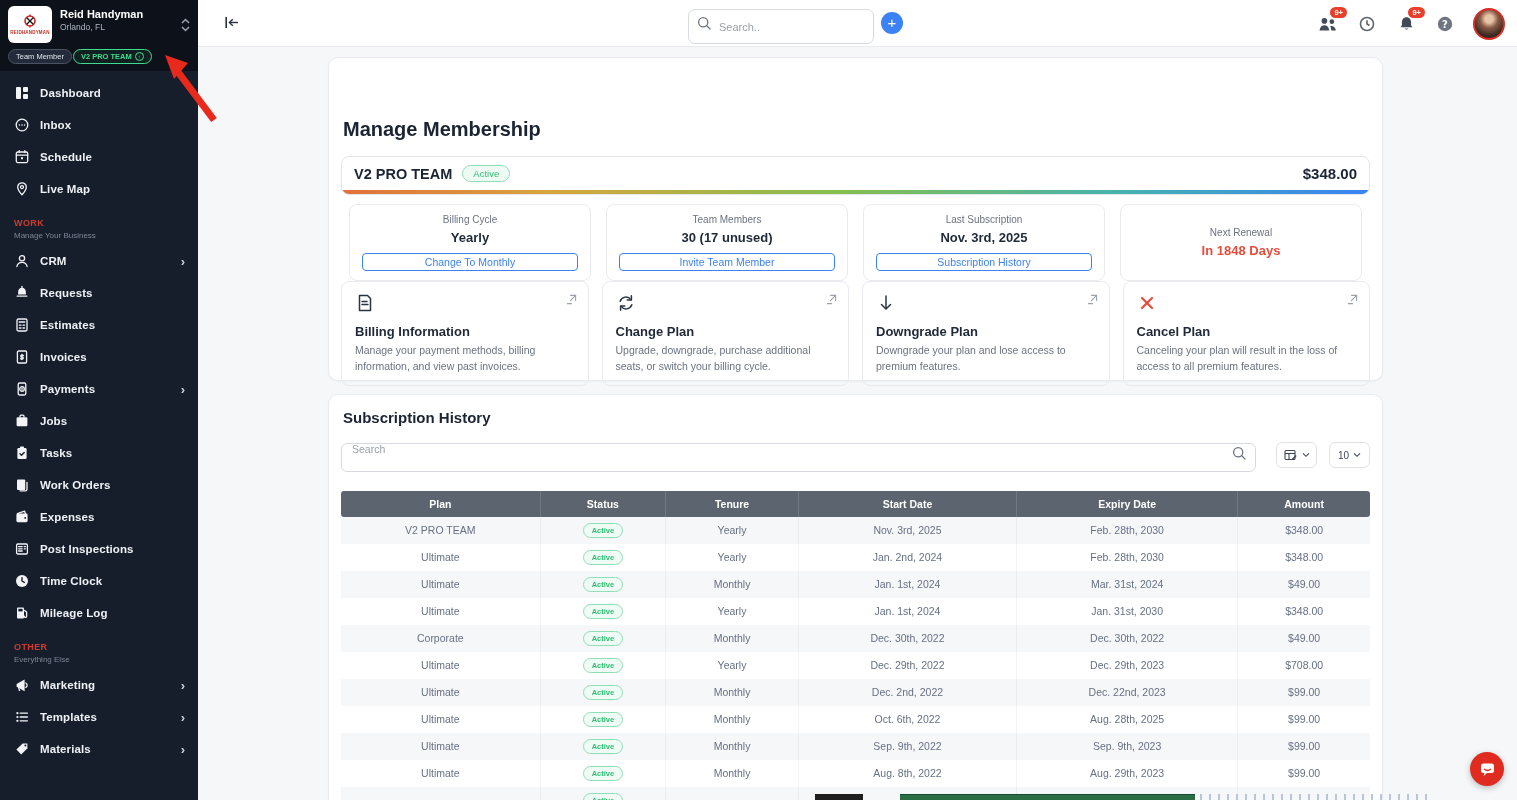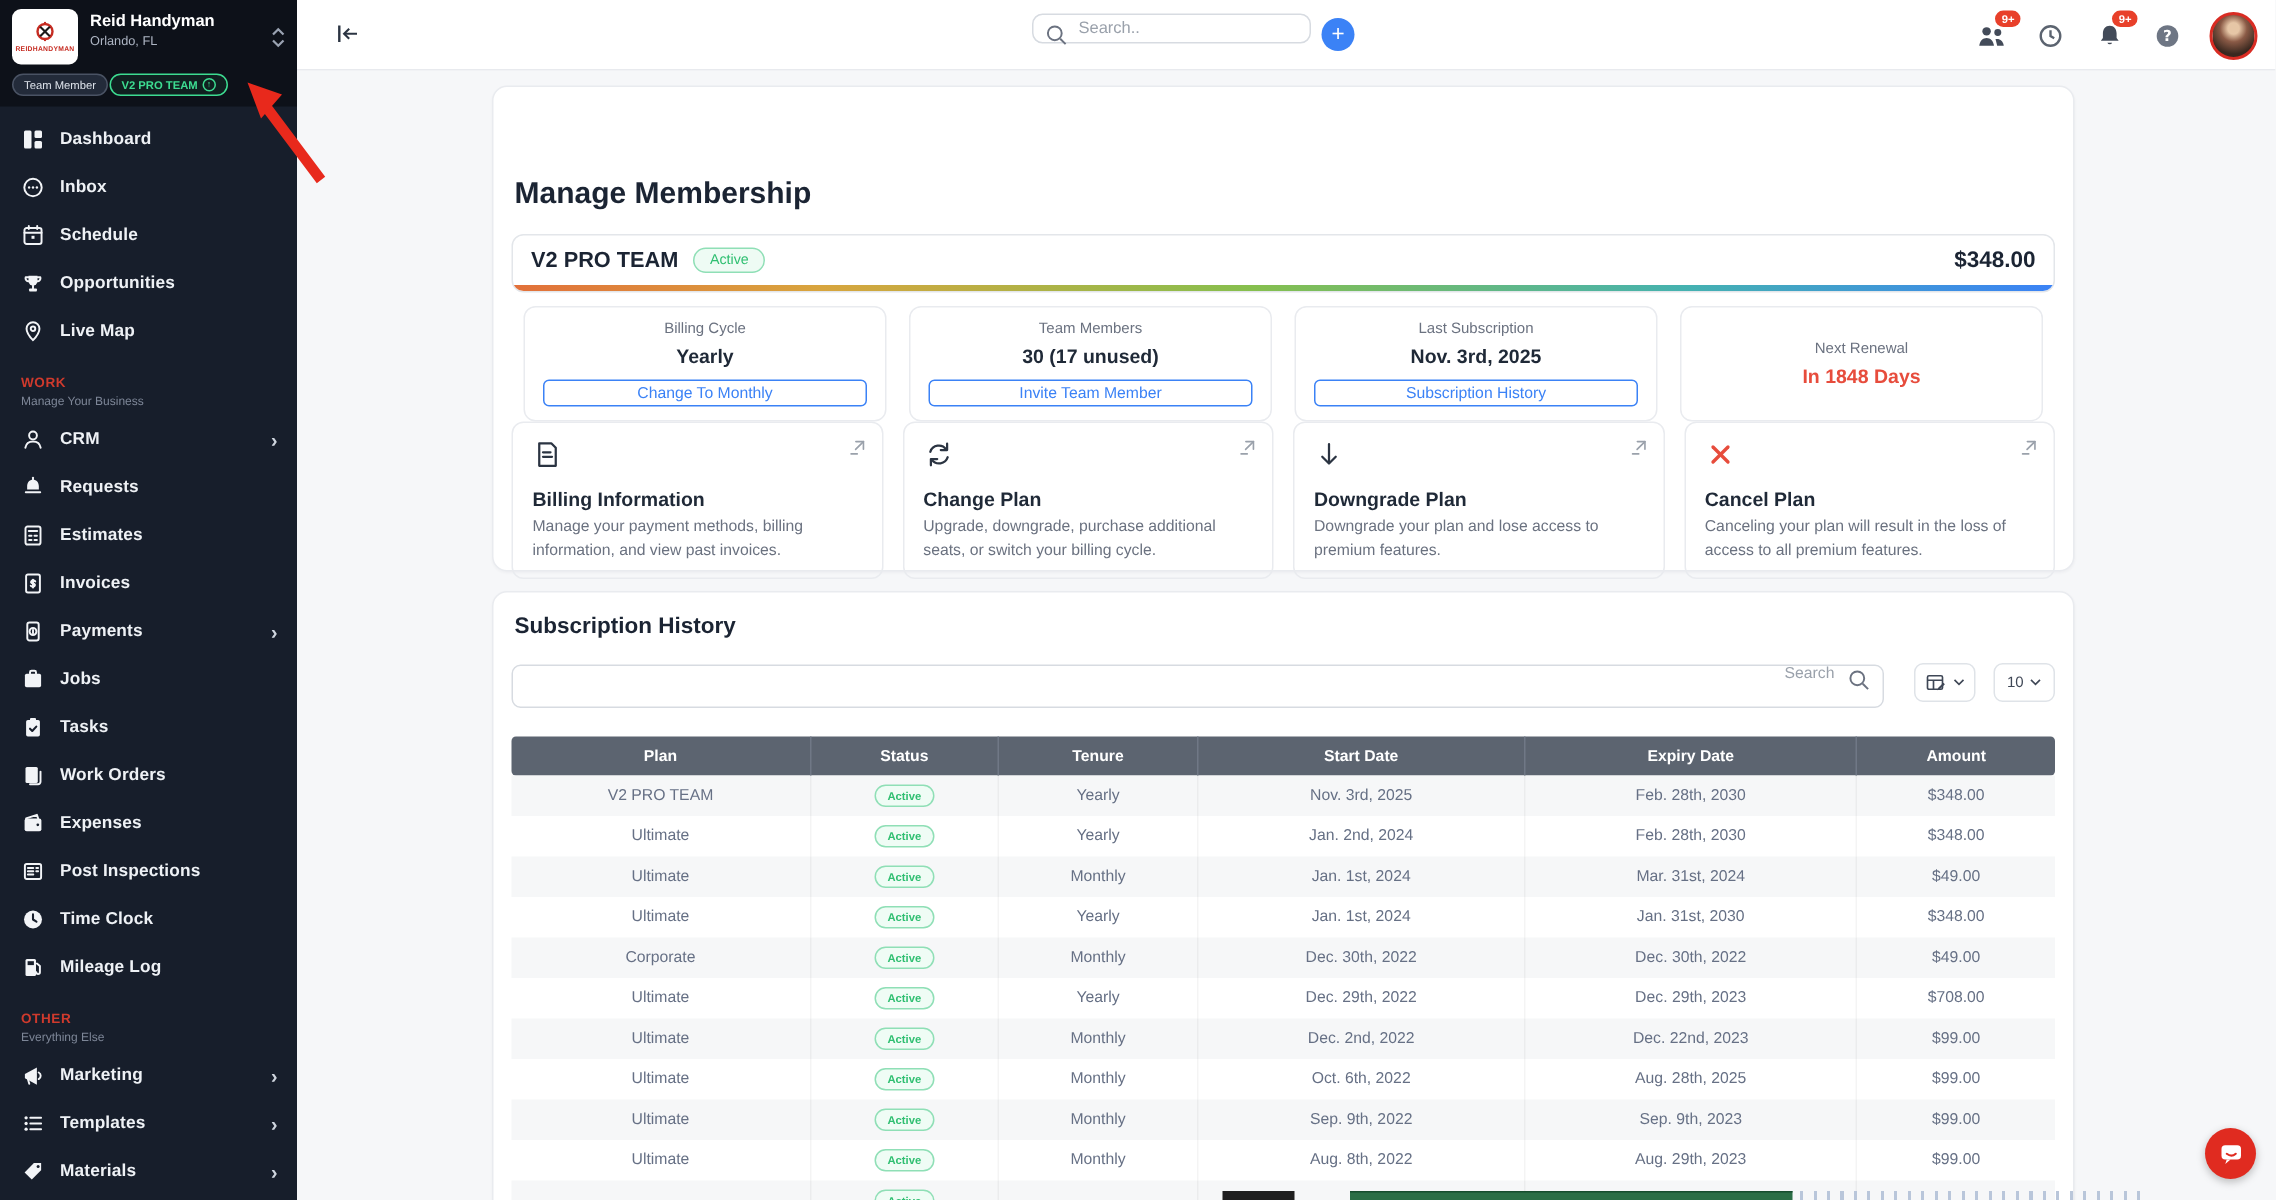--- a/index.html
+++ b/index.html
@@ -23,21 +23,21 @@
   .nav-icon { width:16px; height:16px; margin-right:10px; flex:none; }
   .nav-label { font-size:11.5px; font-weight:bold; color:#eef1f5; letter-spacing:.1px; }
   .nav-chev { position:absolute; right:13px; color:#cfd5de; font-size:13px; font-weight:bold; }
   .sec { margin:13px 14px 5px; }
   .sec-title { font-size:9px; font-weight:bold; color:#cf3a2d; letter-spacing:.4px; }
   .sec-sub { font-size:8px; color:#7d8697; margin-top:3px; }
 
   
   .topbar { position:absolute; left:198px; top:0; width:1319px; height:47px; background:#fff; border-bottom:1px solid #e8eaee; z-index:4; }
   .collapse-btn { position:absolute; left:26px; top:15px; cursor:pointer; }
-  .search-wrap { position:absolute; left:490px; top:9px; width:186px; height:20px; }
+  .search-wrap { position:absolute; left:490px; top:9px; width:186px; height:35px; }
   .search-input { width:100%; height:100%; border:1px solid #d7dbe1; border-radius:7px; padding:0 8px 0 30px; font-size:11px; color:#333; outline:none; font-family:inherit; background:#fff; }
   .search-input::placeholder { color:#9aa1ab; }
   .search-mag { position:absolute; left:9px; top:7px; }
   .plus-btn { position:absolute; left:683px; top:12px; width:22px; height:22px; border-radius:50%; background:#3b82f6; color:#fff; font-size:15px; line-height:20px; text-align:center; cursor:pointer; border:none; }
   .tb-icons { position:absolute; right:12px; top:0; height:47px; display:flex; align-items:center; gap:17px; }
   .icon-btn { position:relative; width:22px; height:22px; cursor:pointer; display:flex; align-items:center; justify-content:center; }
   .badge-red { position:absolute; top:-6px; right:-8px; background:#e8402a; color:#fff; font-size:7.5px; font-weight:bold; border-radius:8px; padding:2px 4px; line-height:1; }
   .avatar { width:32px; height:32px; border-radius:50%; border:2px solid #d92c23; background:radial-gradient(circle at 50% 32%, #e6c6a6 16%, #8a5a46 38%, #39281f 72%); cursor:pointer; }
 
   
@@ -64,21 +64,21 @@
 
   .actions-row { display:flex; gap:13px; }
   .action-card { flex:1; border:1px solid #e9ebef; border-radius:8px; padding:11px 13px; position:relative; height:105px; cursor:pointer; }
   .ac-ext { position:absolute; top:9px; right:11px; }
   .ac-title { font-size:13px; font-weight:800; color:#1f2937; margin-top:7px; }
   .ac-desc { font-size:10.5px; color:#6b7280; line-height:1.5; margin-top:4px; }
 
   .hist-title { font-size:15px; font-weight:800; color:#1b2433; padding-left:2px; }
   .hist-toolbar { display:flex; margin-top:13px; align-items:center; }
   .hist-search-wrap { position:relative; flex:1; }
-  .hist-search { width:100%; height:29px; border:1px solid #d7dbe1; border-radius:6px; padding:0 32px 16px 10px; font-size:10.5px; color:#333; outline:none; font-family:inherit;text-align:right; }
+  .hist-search { width:100%; height:29px; border:1px solid #d7dbe1; border-radius:6px; padding:0 32px 16px 10px; font-size:10.5px; color:#333; outline:none; font-family:inherit; }
   .hist-search::placeholder { color:#9aa1ab; }
   .hs-icon { position:absolute; right:9px; top:7px; }
   .tool-btn { height:26px; border:1px solid #dfe3e8; background:#fff; border-radius:6px; display:flex; align-items:center; justify-content:center; gap:4px; cursor:pointer; font-size:10px; color:#3f4756; font-family:inherit; }
   .tool-btn.cols { width:41px; margin-left:20px; }
   .tool-btn.size { width:41px; margin-left:12px; }
 
   .table { margin-top:19px; }
   .t-head { display:flex; height:26px; background:#5c6470; border-radius:3px; }
   .th-cell { color:#fff; font-size:10.5px; font-weight:bold; display:flex; align-items:center; justify-content:center; border-right:1px solid #707886; }
   .th-cell:last-child { border-right:none; }
@@ -146,29 +146,20 @@
       </div>
       <div class="nav-item">
         <span class="nav-icon"><svg viewBox="0 0 16 16" width="16" height="16" fill="none" stroke="#f2f4f7" stroke-width="1.3" stroke-linecap="round" stroke-linejoin="round">
             <rect x="2.3" y="3" width="11.4" height="10.6" rx="1.5"></rect>
             <line x1="2.3" y1="6.1" x2="13.7" y2="6.1"></line>
             <line x1="5.2" y1="1.7" x2="5.2" y2="3.6"></line>
             <line x1="10.8" y1="1.7" x2="10.8" y2="3.6"></line>
             <rect x="7" y="8.2" width="2" height="2" fill="#f2f4f7" stroke="none"></rect>
           </svg></span>
         <span class="nav-label">Schedule</span>
-      </div>
-      <div class="nav-item">
-        <span class="nav-icon"><svg viewBox="0 0 16 16" width="16" height="16" fill="none" stroke="#f2f4f7" stroke-width="1.3" stroke-linecap="round" stroke-linejoin="round">
-            <path d="M5 2.8h6v3.6a3 3 0 0 1-6 0z" fill="#f2f4f7" stroke="none"></path>
-            <path d="M5 3.8H3.1a2.1 2.1 0 0 0 2.1 2.7M11 3.8h1.9a2.1 2.1 0 0 1-2.1 2.7"></path>
-            <line x1="8" y1="9.4" x2="8" y2="11.4"></line>
-            <rect x="5.4" y="11.4" width="5.2" height="1.9" rx=".5" fill="#f2f4f7" stroke="none"></rect>
-          </svg></span>
-        <span class="nav-label">Opportunities</span>
       </div>
       <div class="nav-item">
         <span class="nav-icon"><svg viewBox="0 0 16 16" width="16" height="16" fill="none" stroke="#f2f4f7" stroke-width="1.3" stroke-linecap="round" stroke-linejoin="round">
             <path d="M8 1.8a4.3 4.3 0 0 1 4.3 4.3C12.3 9.3 8 13.8 8 13.8S3.7 9.3 3.7 6.1A4.3 4.3 0 0 1 8 1.8z"></path>
             <circle cx="8" cy="6.1" r="1.5"></circle>
           </svg></span>
         <span class="nav-label">Live Map</span>
       </div>
       <div class="sec">
         <div class="sec-title">WORK</div>

